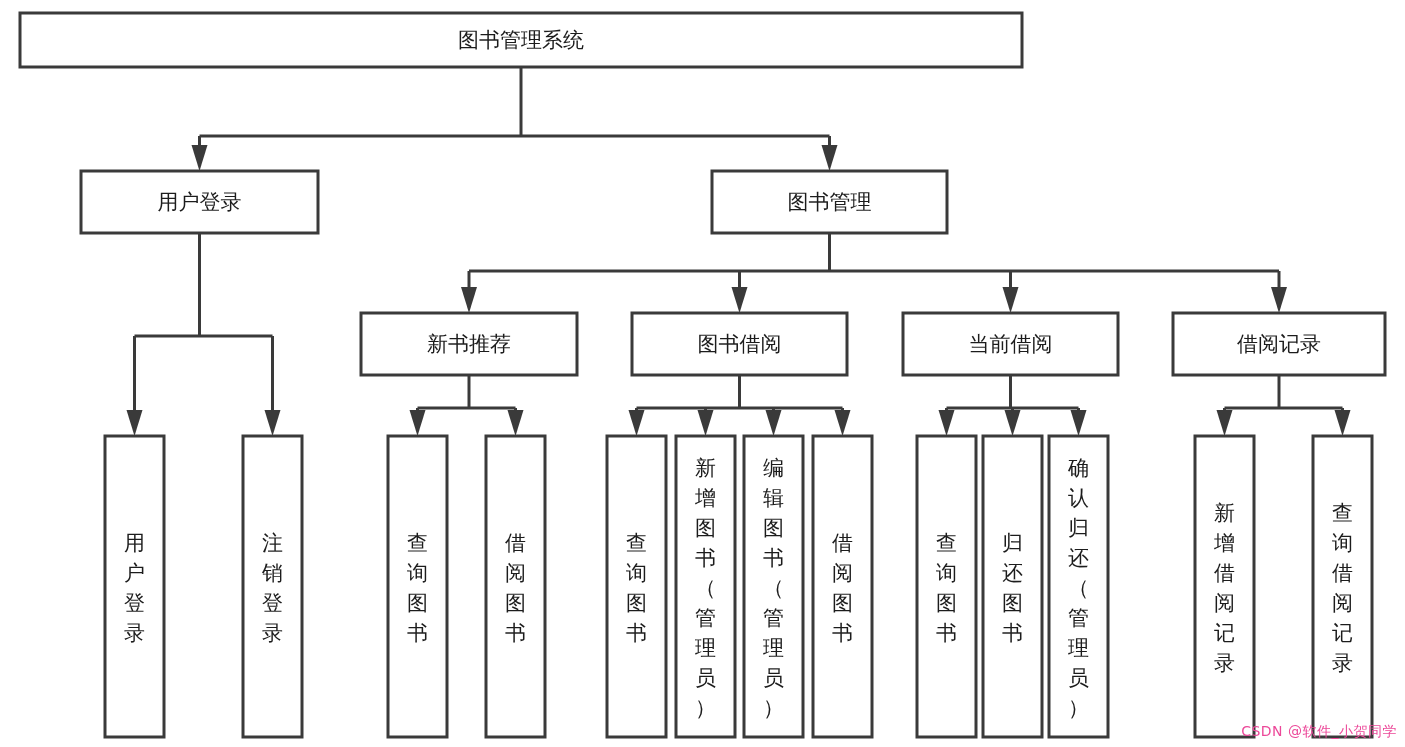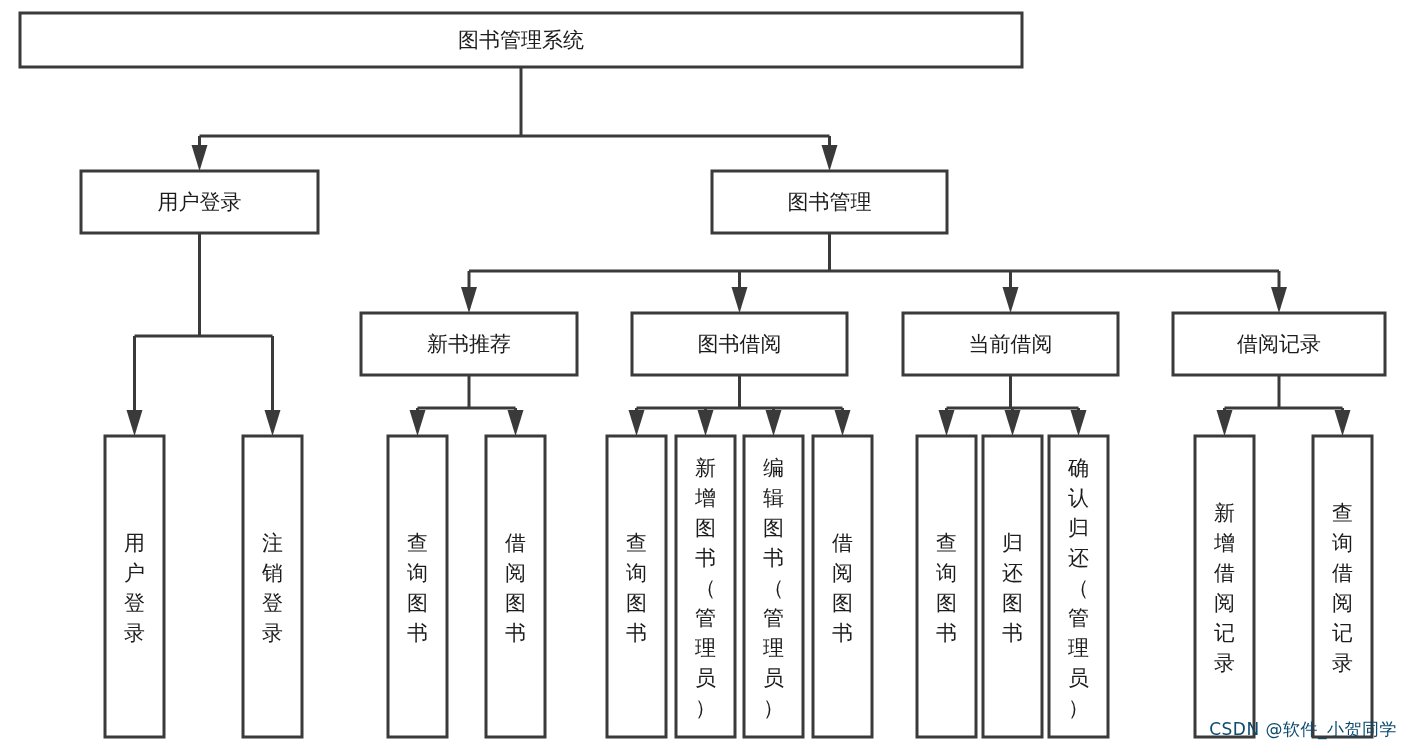--- a/index.html
+++ b/index.html
@@ -53,22 +53,22 @@
     font-family: "DejaVu Sans", "Liberation Sans", sans-serif;
     font-size: 21px;
     fill: #1c1c1c;
     text-anchor: middle;
   }
   .watermark {
     position: absolute;
     right: 8px;
     bottom: 6px;
     font-family: "DejaVu Sans", "Liberation Sans", sans-serif;
-    font-size: 17px;
-    color: #0c4a6e;
+    font-size: 14px;
+    color: #ec4899;
     white-space: nowrap;
     letter-spacing: 0.5px;
   }
 </style>
 </head>
 <body>
 
 <div id="diagram-root">
   <svg id="tree-svg" viewBox="0 0 1405 747" xmlns="http://www.w3.org/2000/svg">
     <g id="edges-layer">

